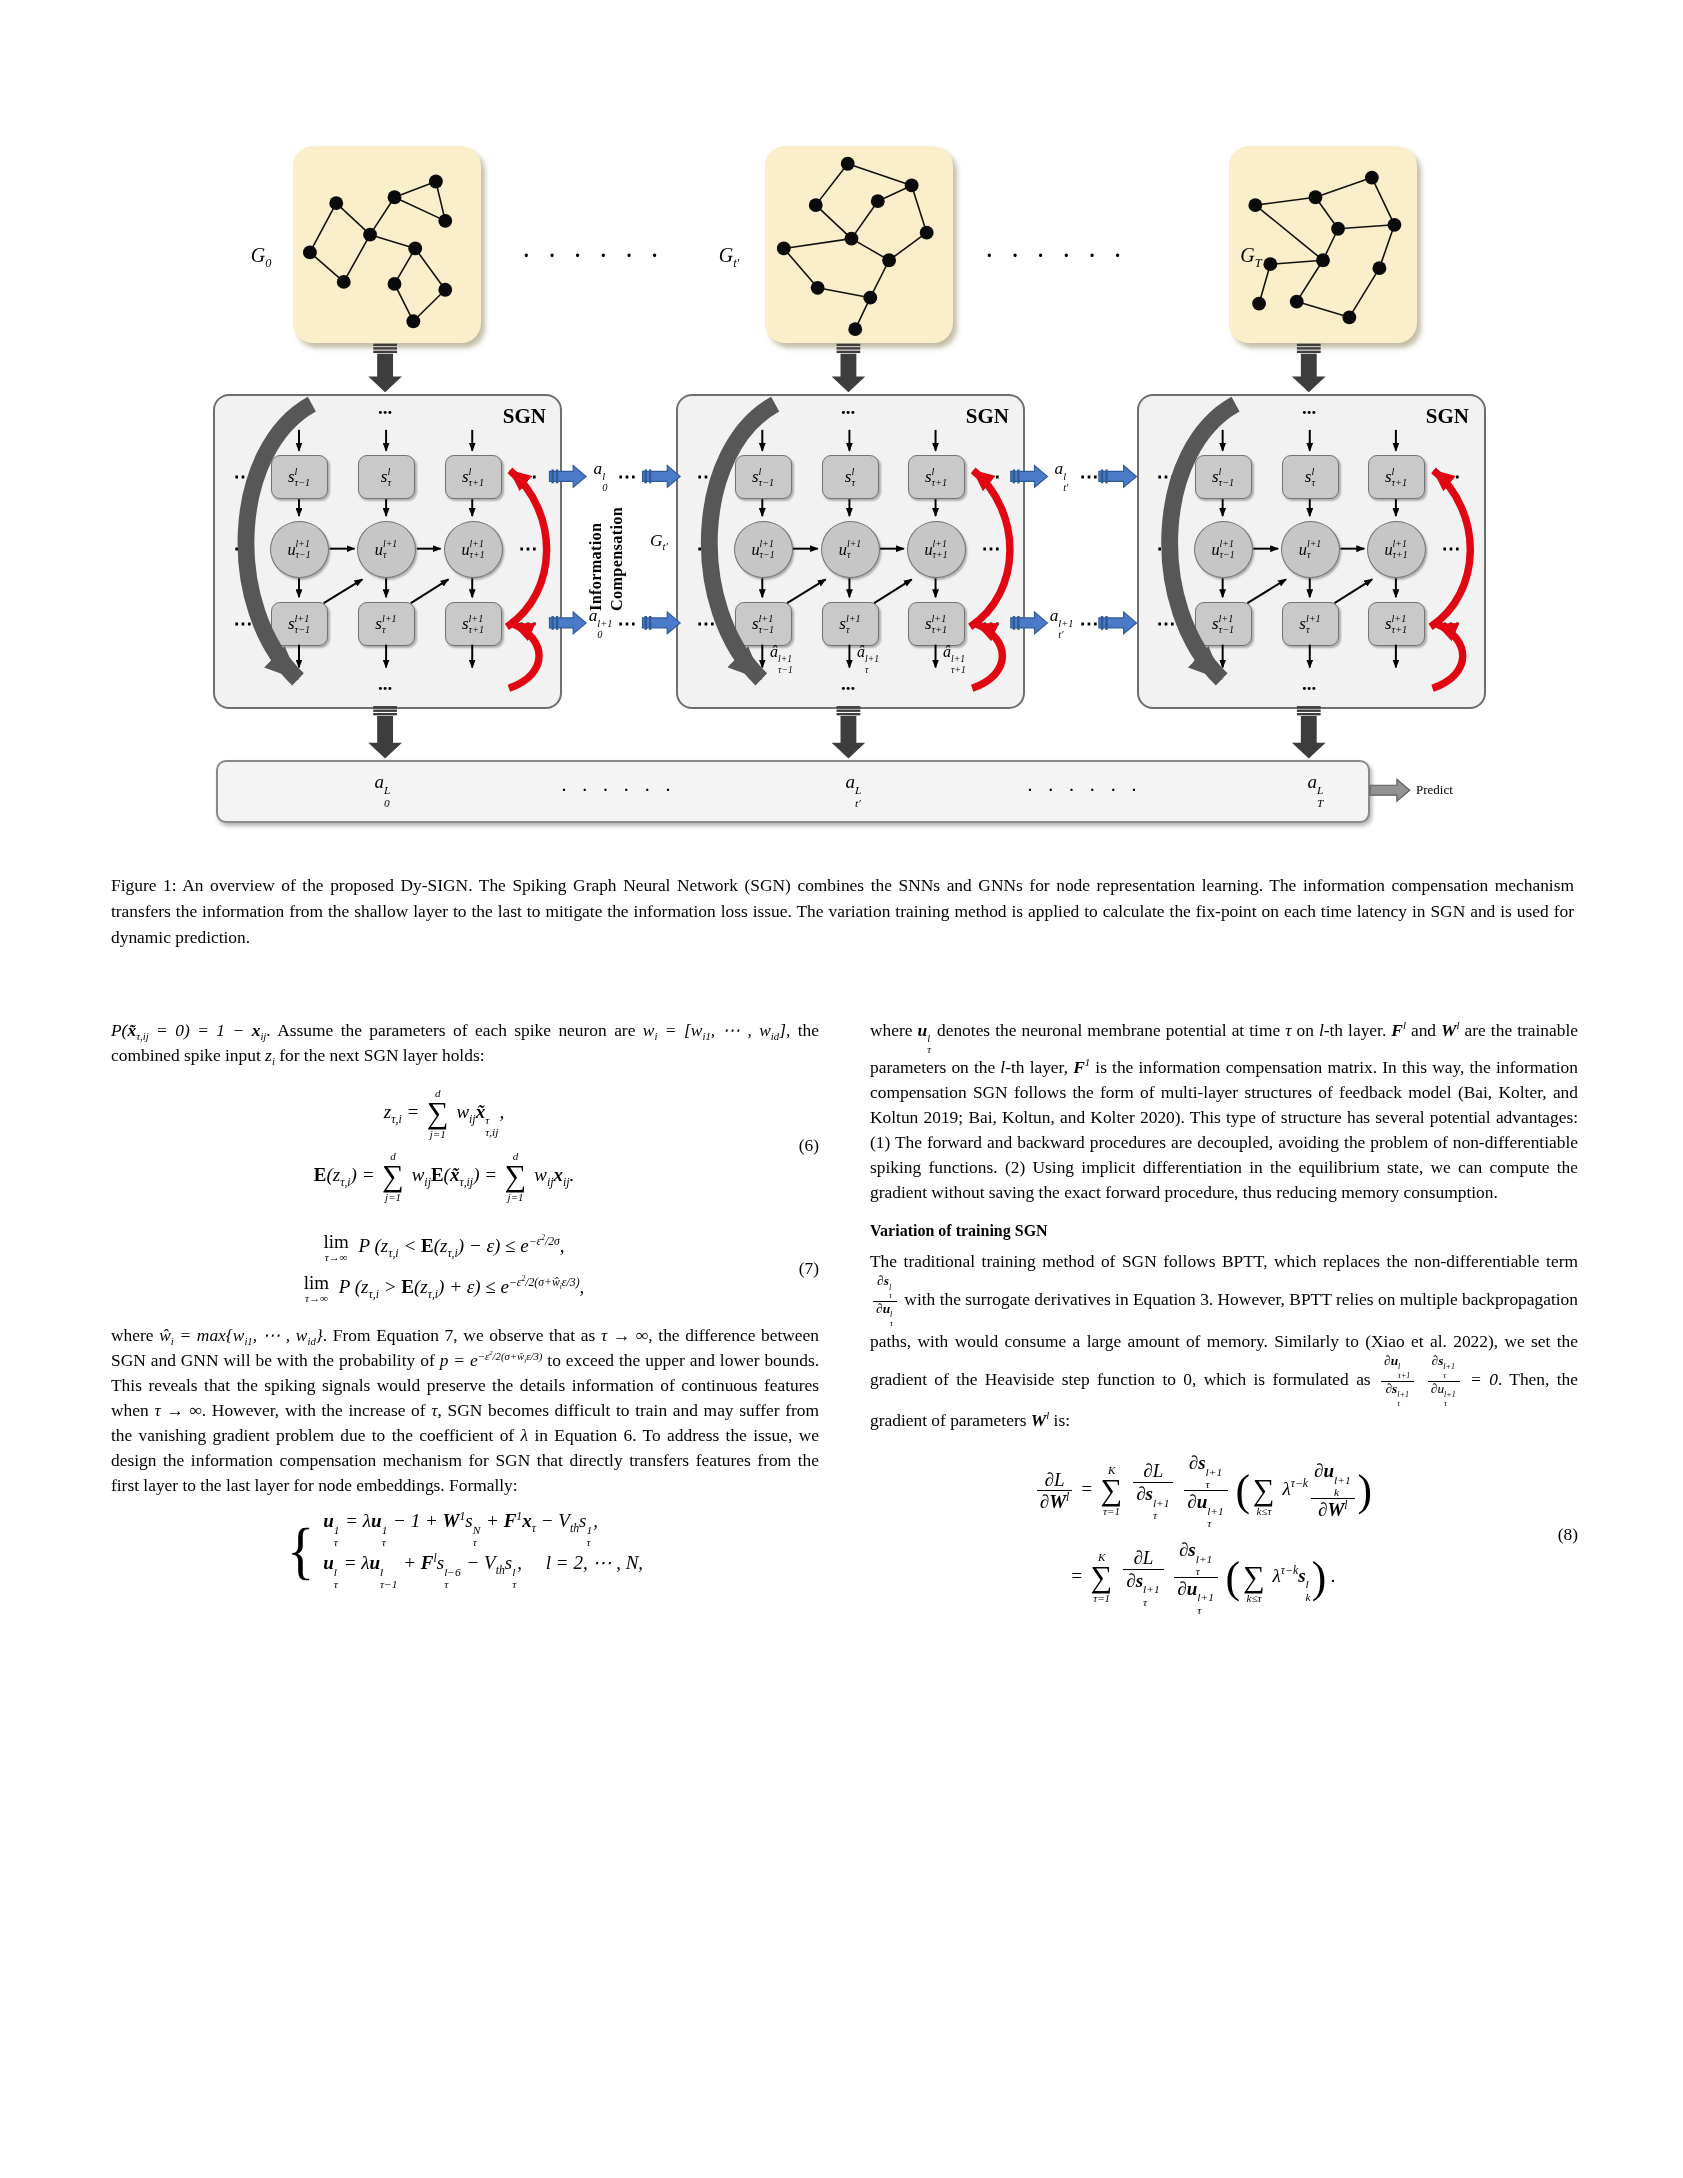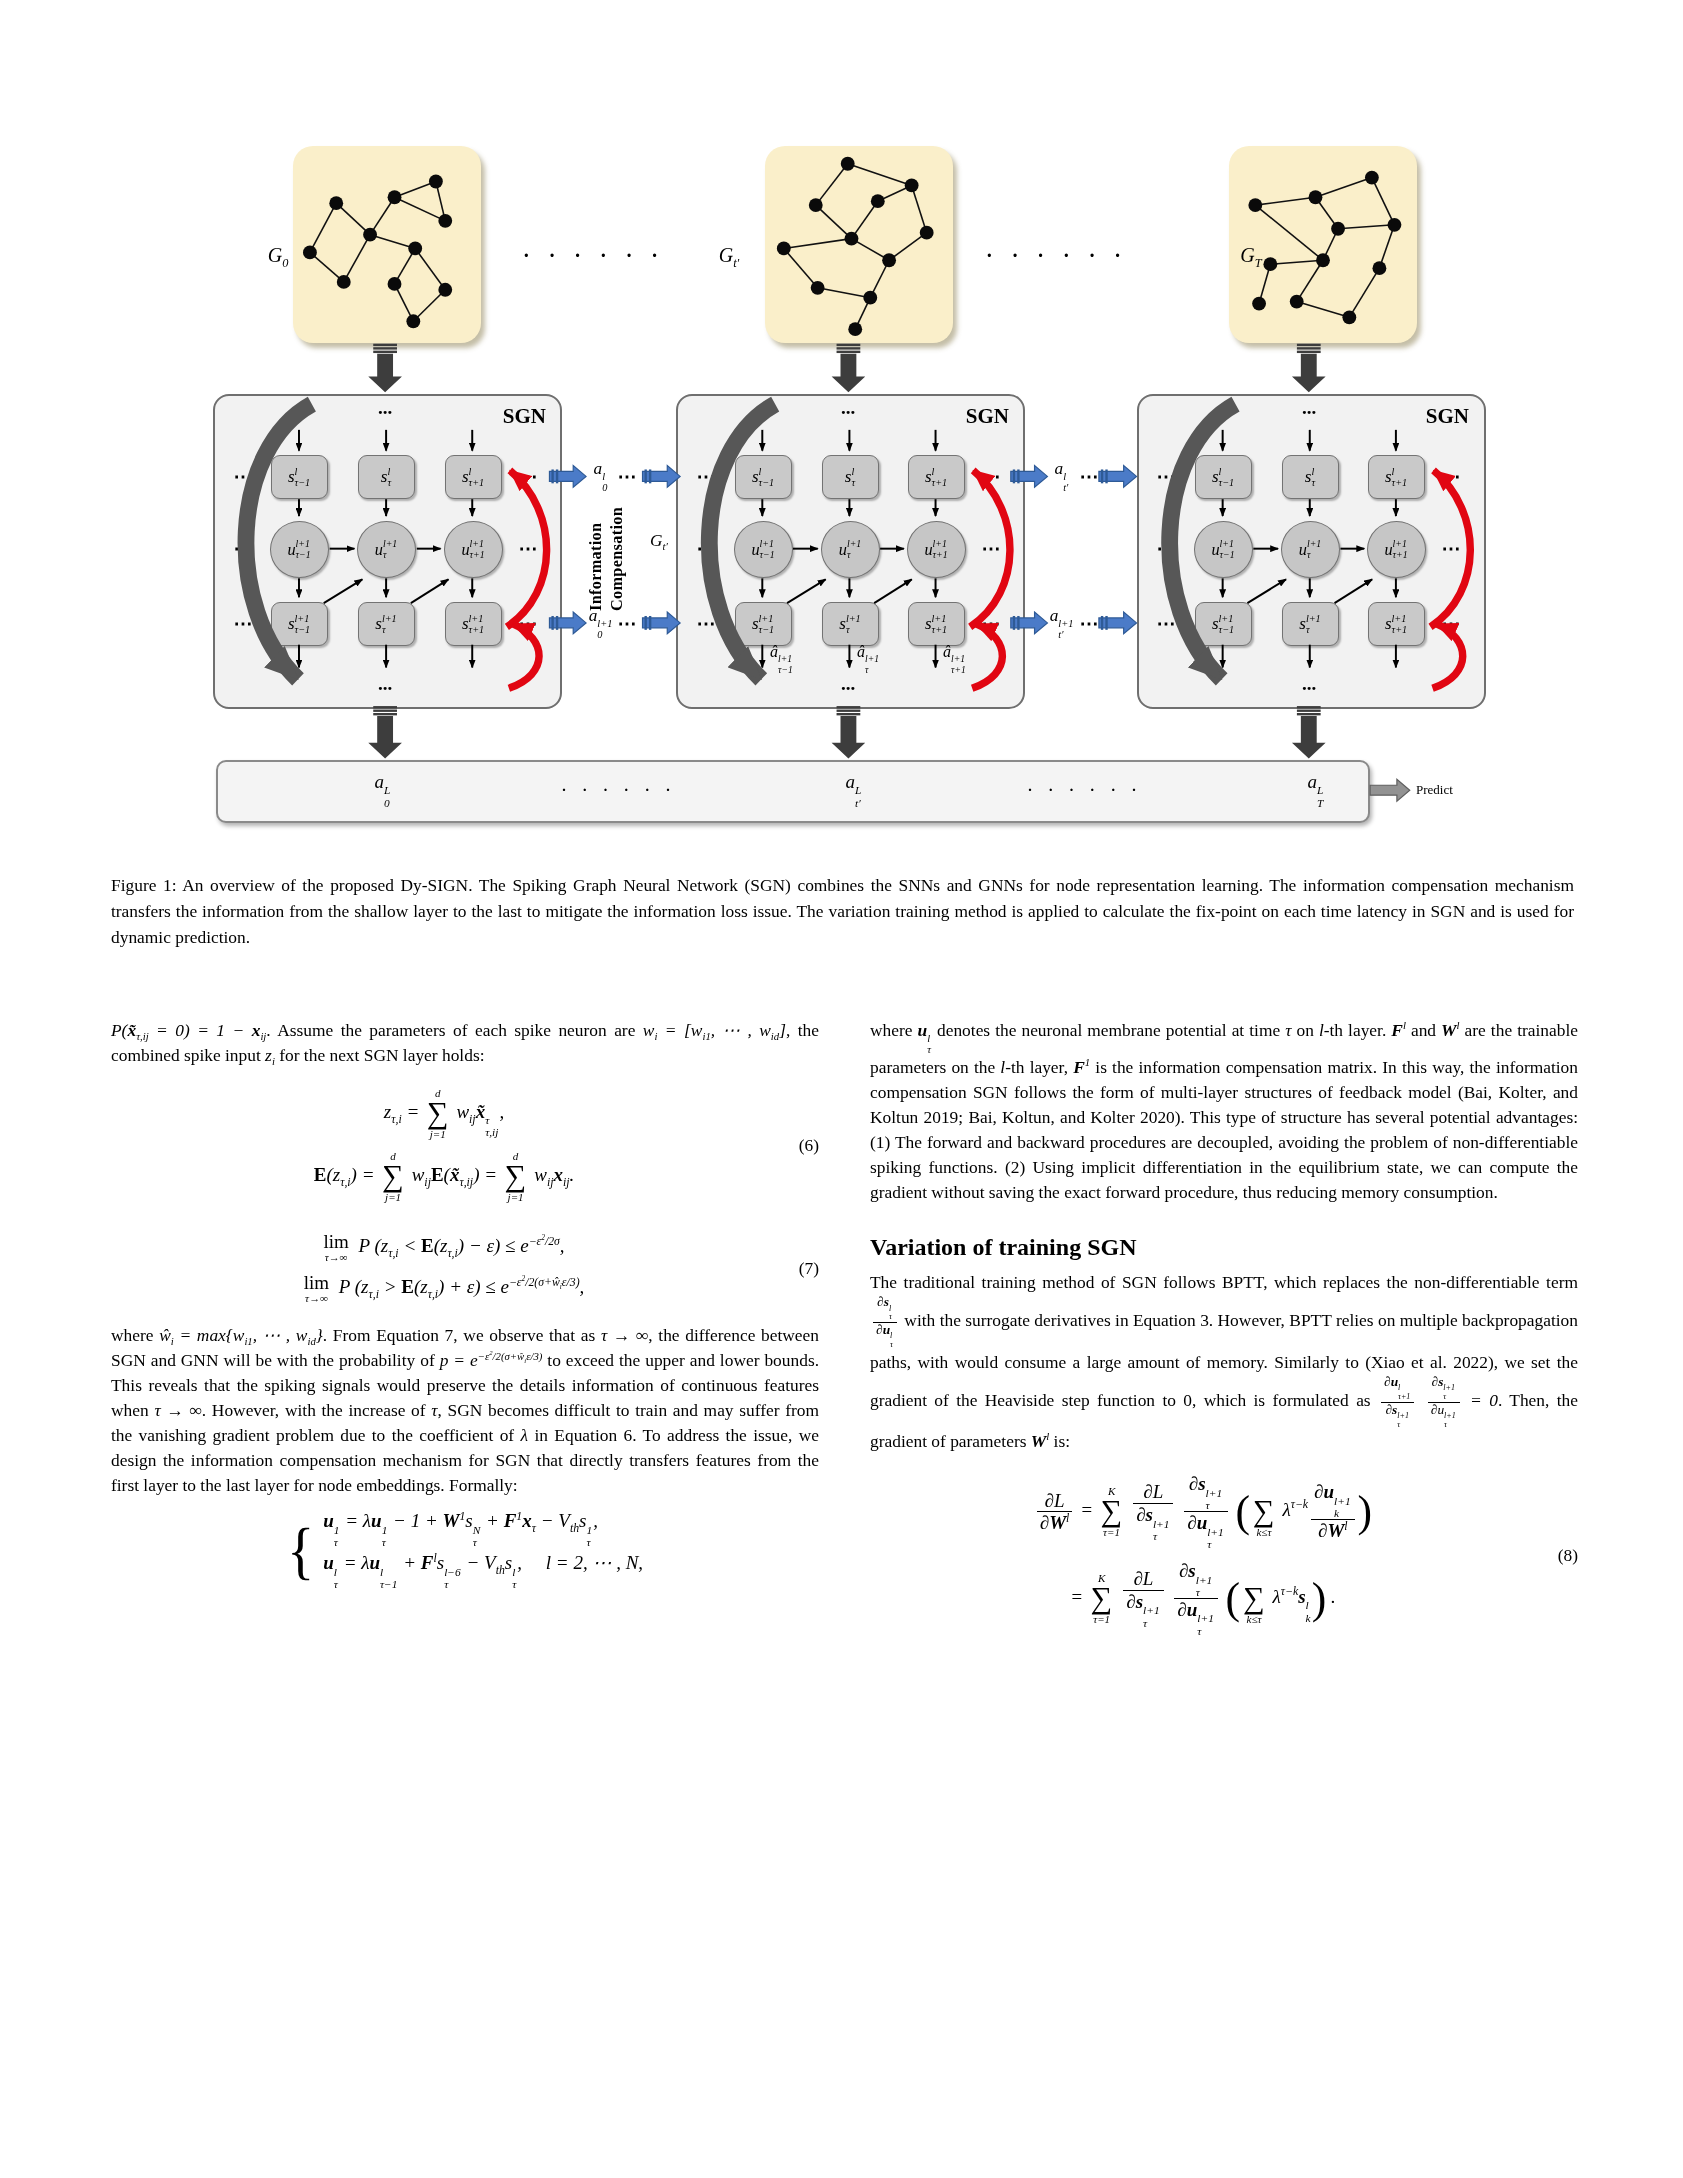--- a/index.html
+++ b/index.html
@@ -29,21 +29,21 @@
   .bar{position:absolute;background:#f4f4f4;border:2px solid #8a8a8a;border-radius:10px;
        box-shadow:2px 3px 4px rgba(0,0,0,.3);}
   .barlab{position:absolute;transform:translate(-50%,-50%);font-style:italic;font-size:19px;}
   .bardots{position:absolute;transform:translate(-50%,-50%);font-weight:bold;font-size:15px;letter-spacing:6px;white-space:nowrap;}
   .predictlab{position:absolute;transform:translate(0,-50%);font-size:13px;}
   
   .caption{position:absolute;left:111px;top:855px;width:1463px;font-size:17.4px;line-height:26px;text-align:justify;}
   .cols{position:absolute;left:111px;top:1018px;width:1467px;display:flex;gap:51px;}
   .col{width:708px;}
   .para{font-size:17.4px;line-height:25px;text-align:justify;margin:0 0 3px 0;}
-  .h2{font-weight:bold;font-size:24px;margin:29px 0 9px 0;}
+  .h2{font-weight:bold;font-size:16px;margin:17px 0 9px 0;}
   .eqrow{display:flex;align-items:center;margin:9px 0;}
   .eqbody{flex:1;text-align:center;font-size:19px;font-style:italic;}
   .eqline{margin:10px 0;white-space:nowrap;}
   .eqtag{width:42px;text-align:right;font-size:17.4px;font-style:normal;}
   .eqsys{display:inline-flex;align-items:center;text-align:left;}
   .sysbrace{font-size:57px;font-weight:400;line-height:1;transform:scaleY(1.12);margin-right:9px;font-style:normal;}
   .syslines .eqline{margin:3px 0;text-align:left;}
   
   .mi{font-style:italic;}
   .mbold{font-weight:bold;}
@@ -89,21 +89,21 @@
           <circle cx="153.9" cy="75.62" r="7" fill="#0a0a0a"></circle>
           <circle cx="77.89999999999999" cy="89.55" r="7" fill="#0a0a0a"></circle>
           <circle cx="17.099999999999998" cy="107.46000000000001" r="7" fill="#0a0a0a"></circle>
           <circle cx="123.5" cy="103.48" r="7" fill="#0a0a0a"></circle>
           <circle cx="51.300000000000004" cy="137.31" r="7" fill="#0a0a0a"></circle>
           <circle cx="102.60000000000001" cy="139.29999999999998" r="7" fill="#0a0a0a"></circle>
           <circle cx="153.9" cy="145.27" r="7" fill="#0a0a0a"></circle>
           <circle cx="121.60000000000001" cy="177.11" r="7" fill="#0a0a0a"></circle>
         </svg>
       </div>
-      <div class="glabel" style="left: 179px; top: 161px;">G<sub class="msc">0</sub></div>
+      <div class="glabel" style="left: 162px; top: 161px;">G<sub class="msc">0</sub></div>
       <div class="card" style="left: 666px; top: 52px; width: 188px; height: 197px;">
         <svg width="188" height="197" viewBox="0 0 190 199">
           <line x1="83.6" y1="17.91" x2="148.20000000000002" y2="39.800000000000004" stroke="#111" stroke-width="1.6"></line>
           <line x1="83.6" y1="17.91" x2="51.300000000000004" y2="59.699999999999996" stroke="#111" stroke-width="1.6"></line>
           <line x1="148.20000000000002" y1="39.800000000000004" x2="114" y2="55.720000000000006" stroke="#111" stroke-width="1.6"></line>
           <line x1="148.20000000000002" y1="39.800000000000004" x2="163.4" y2="87.56" stroke="#111" stroke-width="1.6"></line>
           <line x1="51.300000000000004" y1="59.699999999999996" x2="87.4" y2="93.53" stroke="#111" stroke-width="1.6"></line>
           <line x1="114" y1="55.720000000000006" x2="87.4" y2="93.53" stroke="#111" stroke-width="1.6"></line>
           <line x1="87.4" y1="93.53" x2="19" y2="103.48" stroke="#111" stroke-width="1.6"></line>
           <line x1="87.4" y1="93.53" x2="125.4" y2="115.41999999999999" stroke="#111" stroke-width="1.6"></line>

